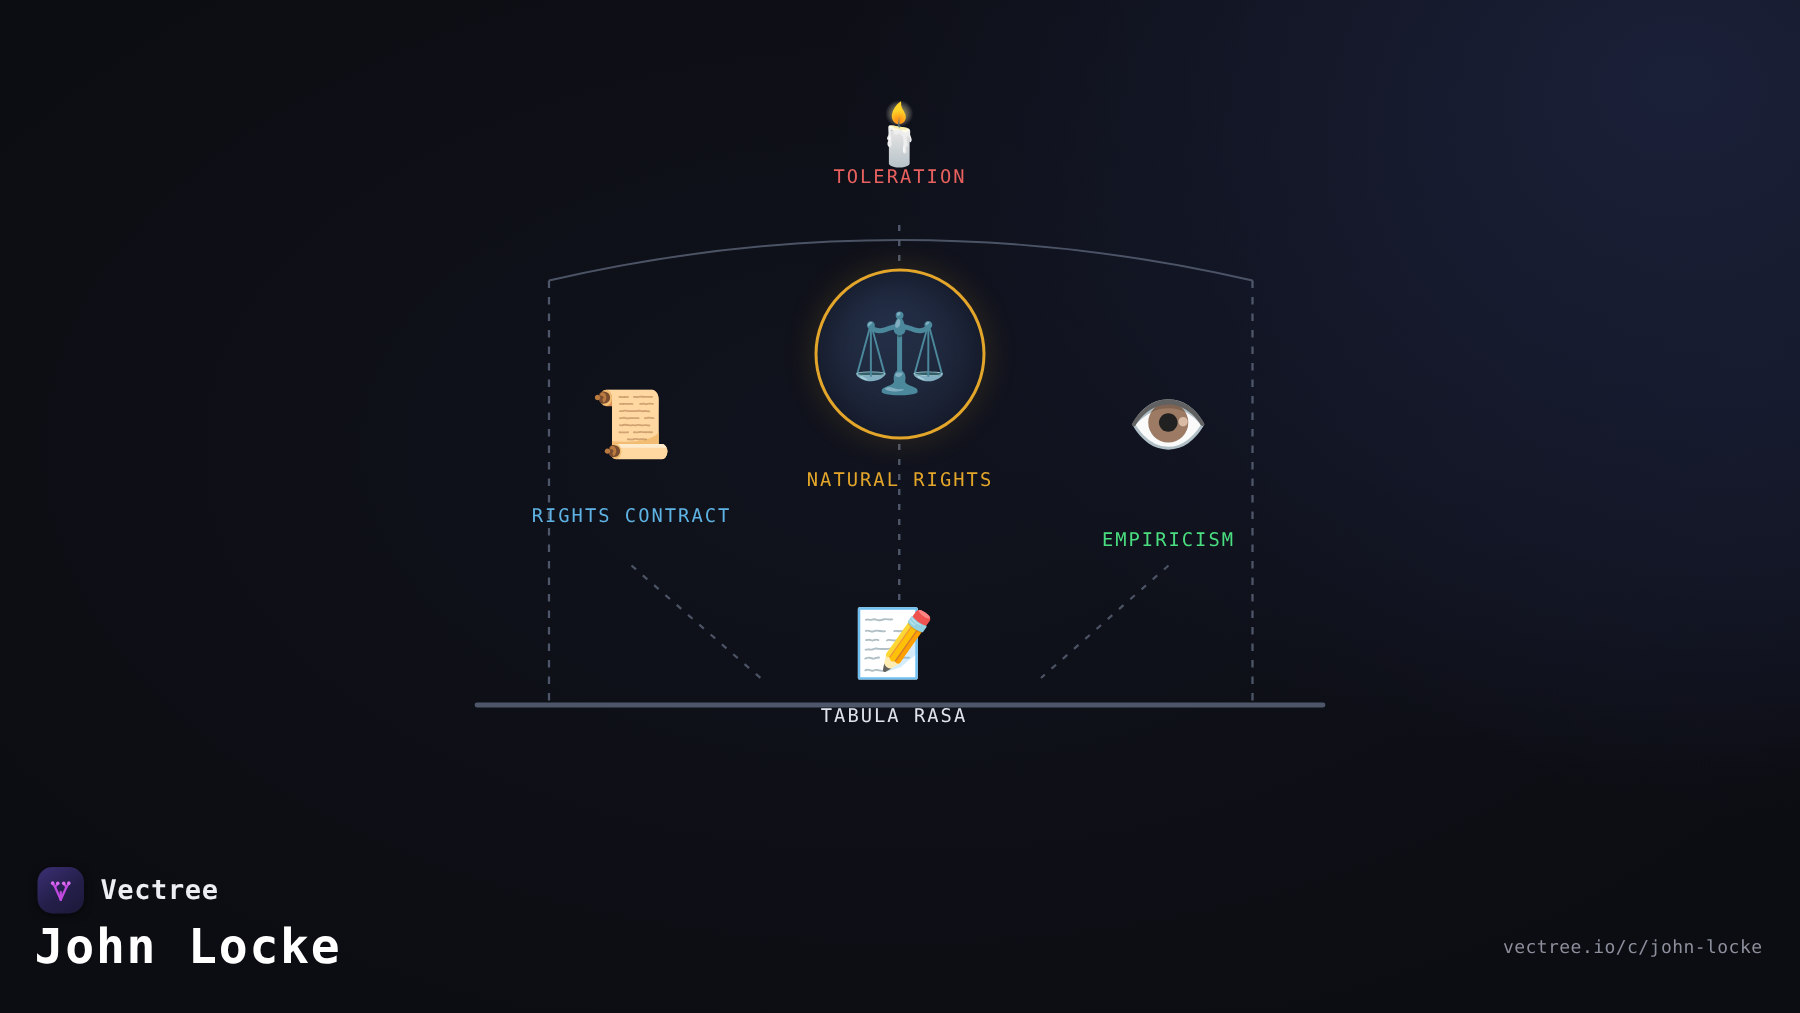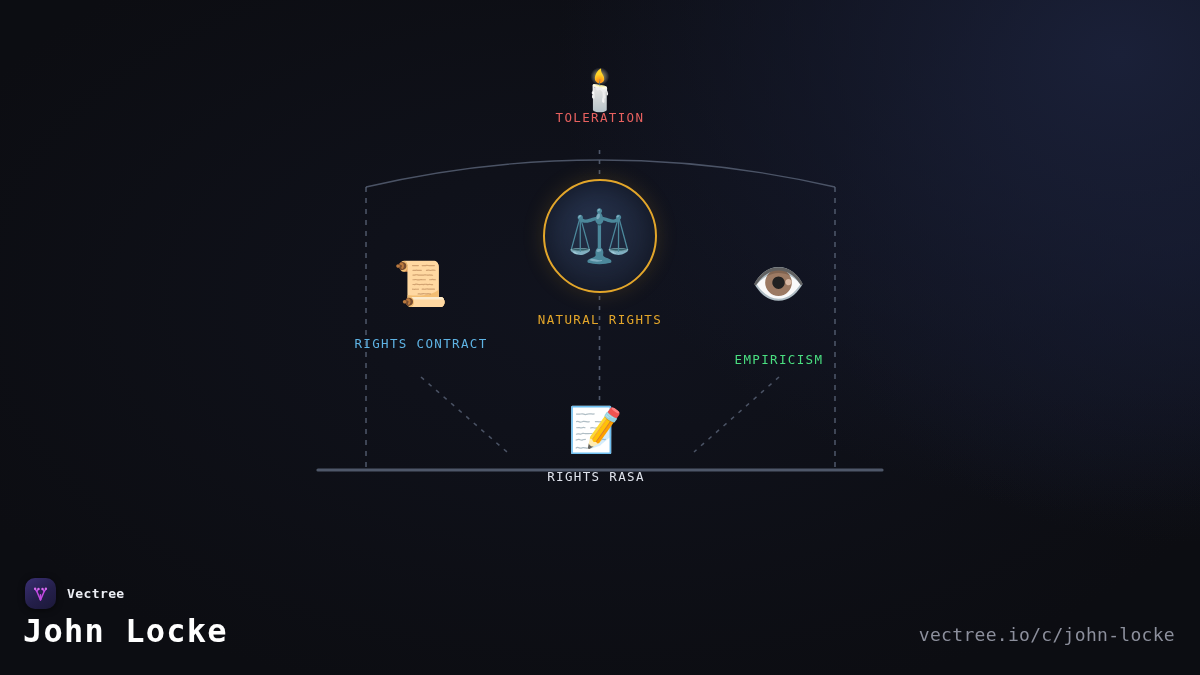--- a/index.html
+++ b/index.html
@@ -69,32 +69,32 @@
     display:flex; align-items:center; gap:11px;
   }
   #brand-logo {
     width:31px; height:31px; border-radius:10px;
     background:linear-gradient(145deg,#3a2f73 0%,#241f4a 55%,#1b1838 100%);
     display:flex; align-items:center; justify-content:center;
     box-shadow:0 1px 6px rgba(0,0,0,0.55);
   }
   #brand-name {
     font-family:"DejaVu Sans Mono","Liberation Mono",monospace;
-    font-size:13px; font-weight:700; color:#eceef4; letter-spacing:0.4px;
+    font-size:18px; font-weight:700; color:#eceef4; letter-spacing:0.4px;
   }
   #page-title {
     position:absolute; left:23px; top:612px;
     font-family:"DejaVu Sans Mono","Liberation Mono",monospace;
     font-size:32px; font-weight:700; color:#ffffff;
     letter-spacing:1.2px;
   }
   #site-url {
     position:absolute; right:25px; top:624px;
     font-family:"DejaVu Sans Mono","Liberation Mono",monospace;
-    font-size:18px; color:#8c8f9c; letter-spacing:0.3px;
+    font-size:12px; color:#8c8f9c; letter-spacing:0.3px;
   }
 </style>
 </head>
 <body>
 
 <div id="stage">
 
   <svg id="graph" viewBox="0 0 1200 675">
 
     <line x1="318" y1="470" x2="882" y2="470" stroke="#5a6478" stroke-width="3.2" stroke-linecap="round" opacity="0.85"></line>
@@ -124,21 +124,21 @@
     <span class="label" style="color:#5eb3e4; margin-top:30px;">RIGHTS CONTRACT</span>
   </div>
 
   <div class="node" style="left:779px; top:262px;">
     <span class="glyph" style="font-size:44px;">👁️</span>
     <span class="label" style="color:#4ade80; margin-top:46px;">EMPIRICISM</span>
   </div>
 
   <div class="node" style="left:596px; top:408px;">
     <span class="glyph" style="font-size:44px;">📝</span>
-    <span class="label" style="color:#dfe3ec; margin-top:17px;">RIGHTS RASA</span>
+    <span class="label" style="color:#dfe3ec; margin-top:17px;">TABULA RASA</span>
   </div>
 
   <div id="hub">
     <span class="hub-glyph">⚖️</span>
   </div>
   <div id="hub-label">NATURAL RIGHTS</div>
 
   <div id="brand-row">
     <div id="brand-logo">
       <svg width="19" height="19" viewBox="0 0 24 24" aria-hidden="true">

